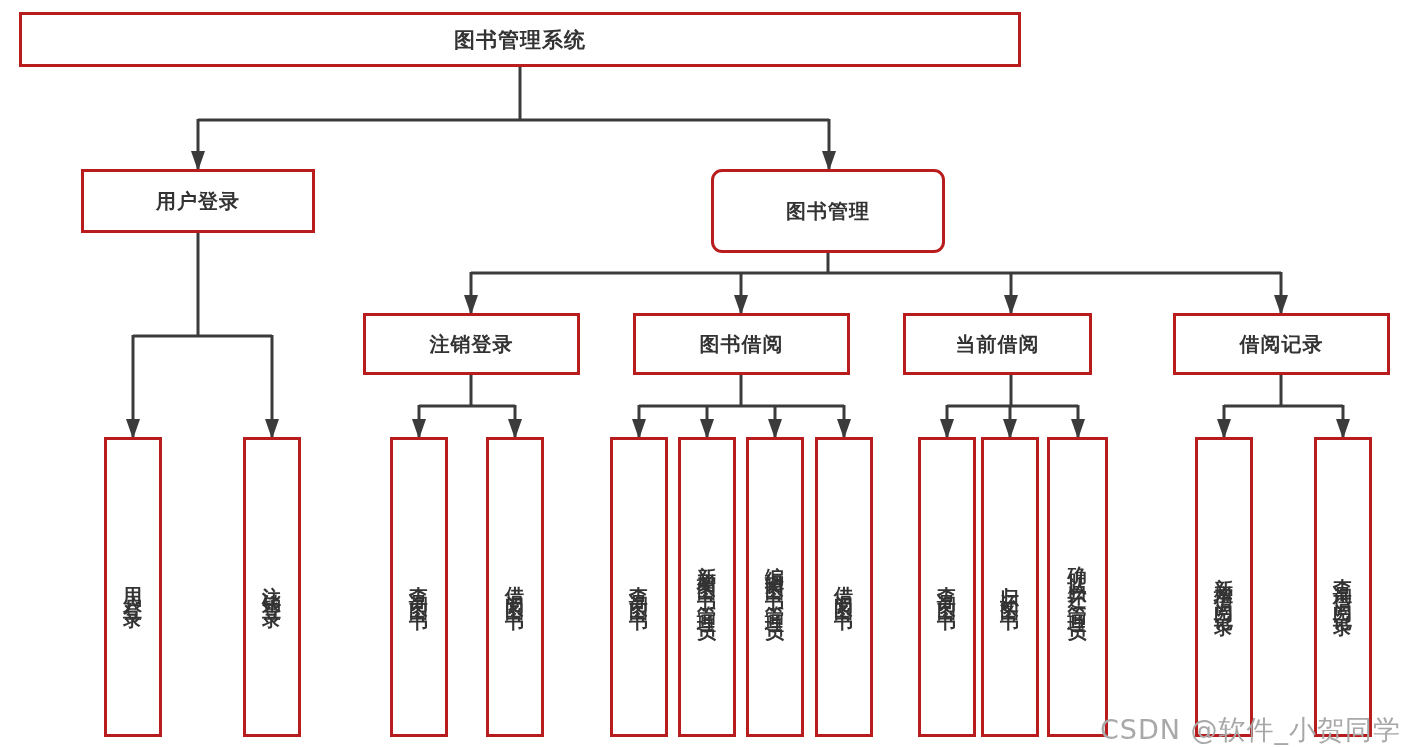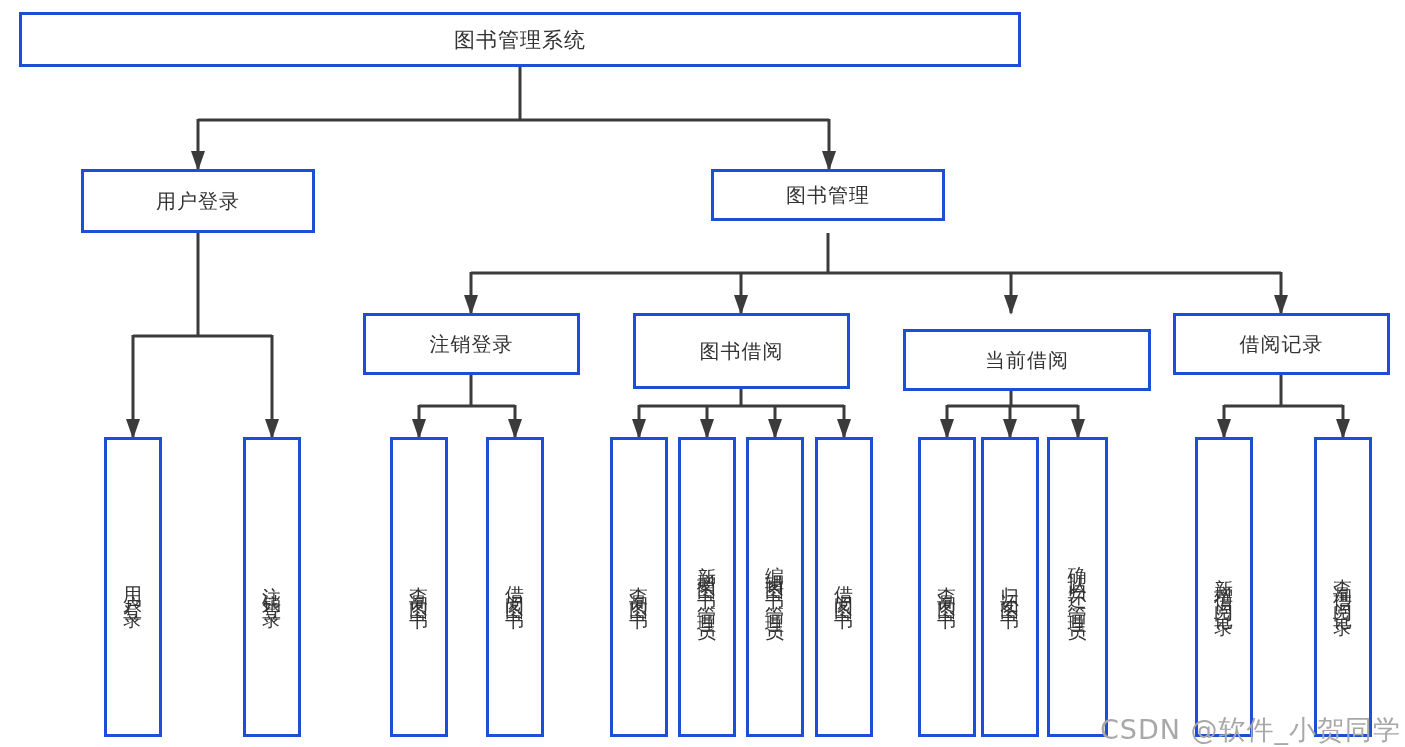--- a/index.html
+++ b/index.html
@@ -17,46 +17,47 @@
   }
   #wires {
     position: absolute;
     left: 0; top: 0;
     width: 1405px; height: 747px;
     pointer-events: none;
   }
   .box {
     position: absolute;
     box-sizing: border-box;
-    border: 3px solid #1d4ed8;
+    border: 3px solid #b91c1c;
     background: #ffffff;
     color: #333333;
     display: flex;
     align-items: center;
     justify-content: center;
     text-align: center;
     z-index: 1;
+    font-weight: bold;
   }
   .hbox { font-size: 20px; letter-spacing: 1px; }
   .vbox {
     writing-mode: vertical-rl;
     text-orientation: mixed;
     font-size: 19px;
     letter-spacing: 8px;
     line-height: 1;
   }
   
   .n-root   { left: 19px;  top: 12px;  width: 1002px; height: 55px; font-size: 21px; }
   
   .n-login  { left: 81px;  top: 169px; width: 234px; height: 64px; }
-  .n-mgmt   { left: 711px; top: 169px; width: 234px; height: 52px; }
+  .n-mgmt   { left: 711px; top: 169px; width: 234px; height: 84px; border-radius: 11px; }
   
   .n-g0 { left: 363px;  top: 313px; width: 217px; height: 62px; }
-  .n-g1 { left: 633px;  top: 313px; width: 217px; height: 76px; }
-  .n-g2 { left: 903px;  top: 313px; width: 248px; height: 62px; margin-top: 16px; }
+  .n-g1 { left: 633px;  top: 313px; width: 217px; height: 62px; }
+  .n-g2 { left: 903px;  top: 313px; width: 189px; height: 62px; }
   .n-g3 { left: 1173px; top: 313px; width: 217px; height: 62px; }
   
   .leaf { top: 437px; width: 58px; height: 300px; }
   .L0  { left: 104px; }
   .L1  { left: 243px; }
   .L2  { left: 390px; }
   .L3  { left: 486px; }
   .L4  { left: 610px; }
   .L5  { left: 678px; }
   .L6  { left: 746px; }

